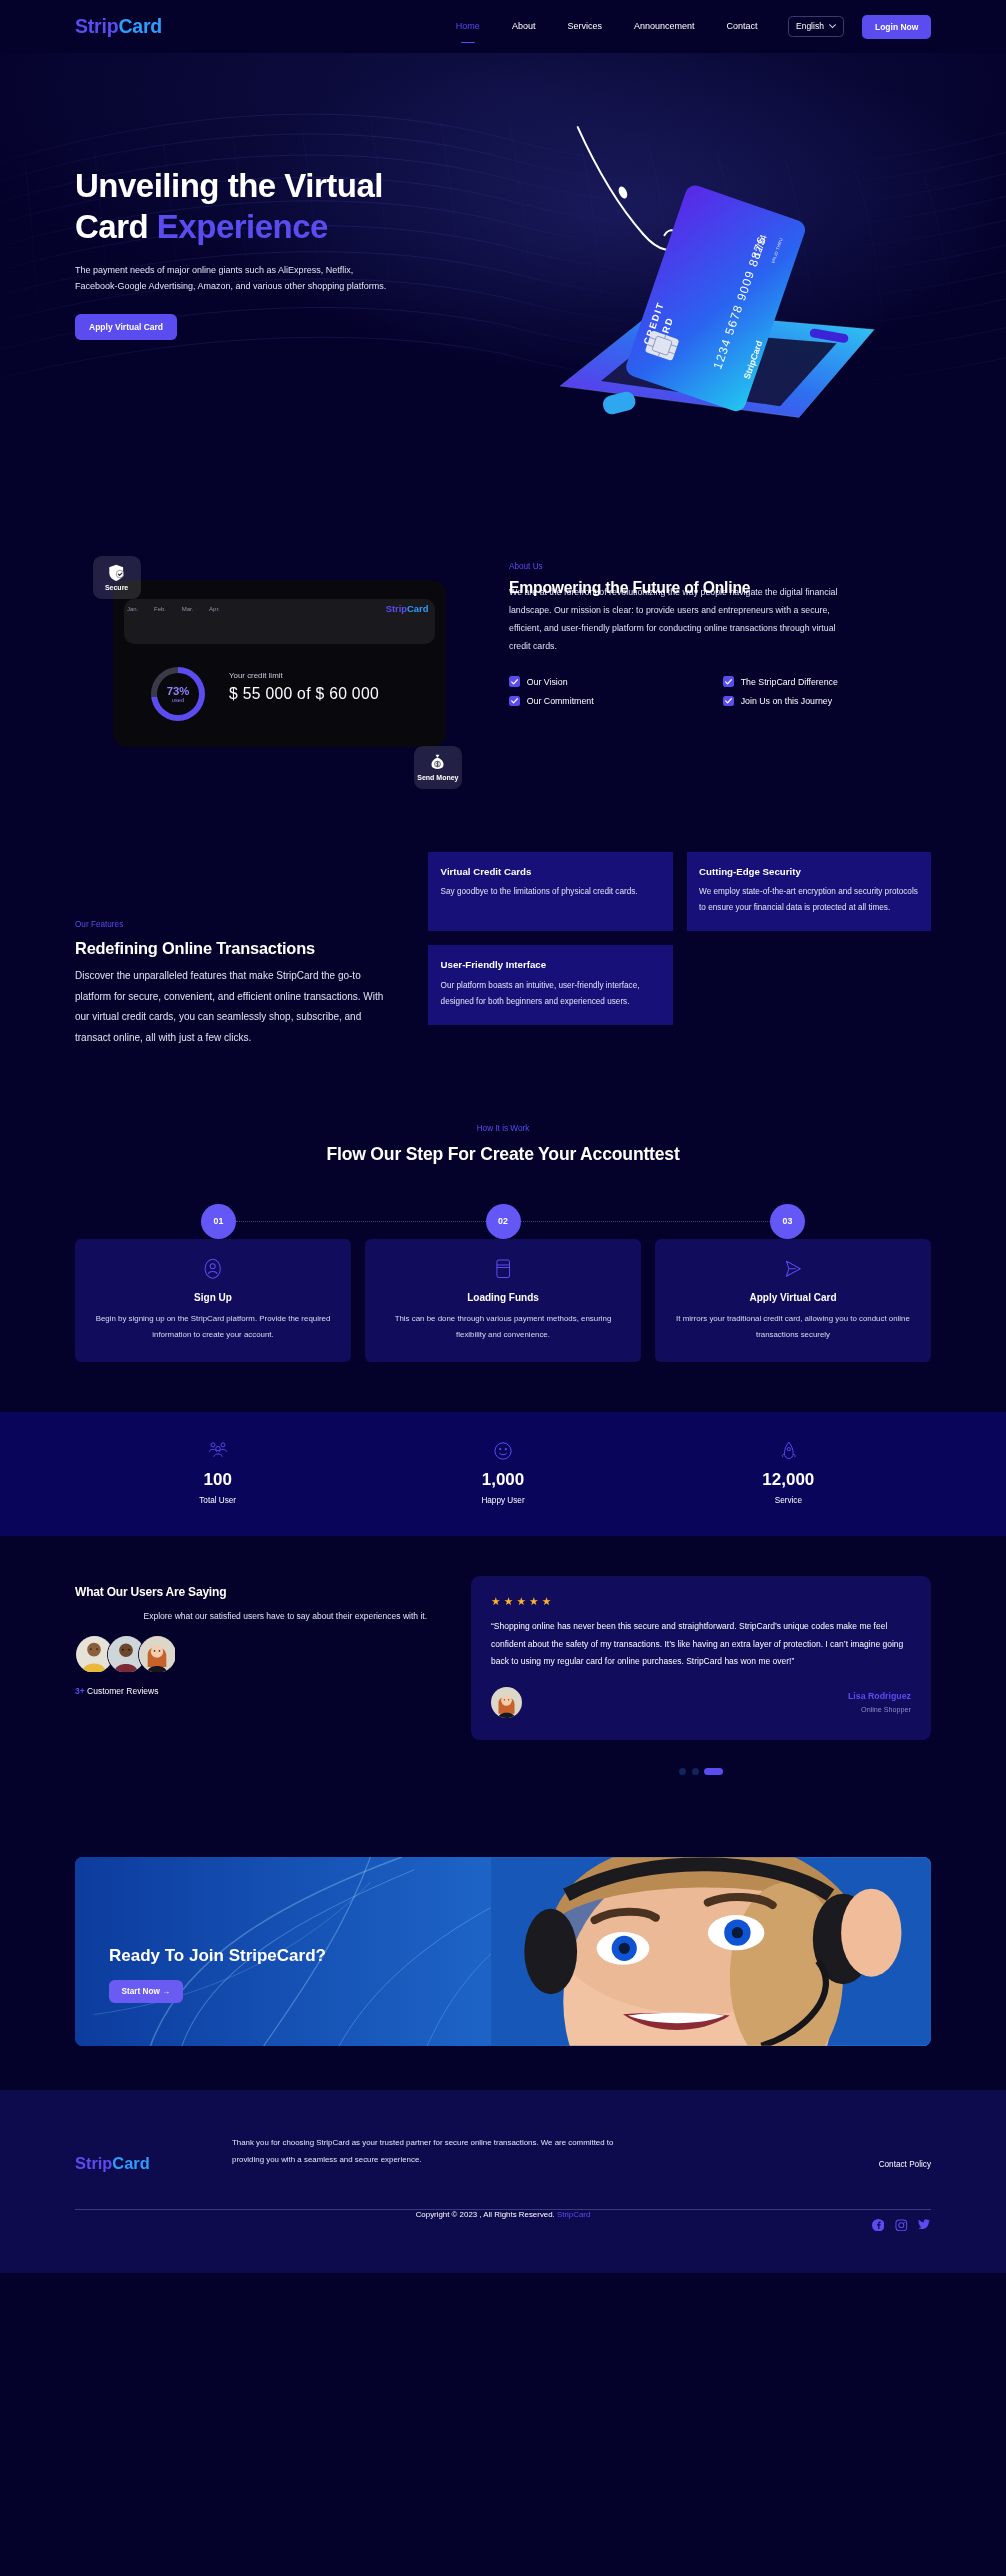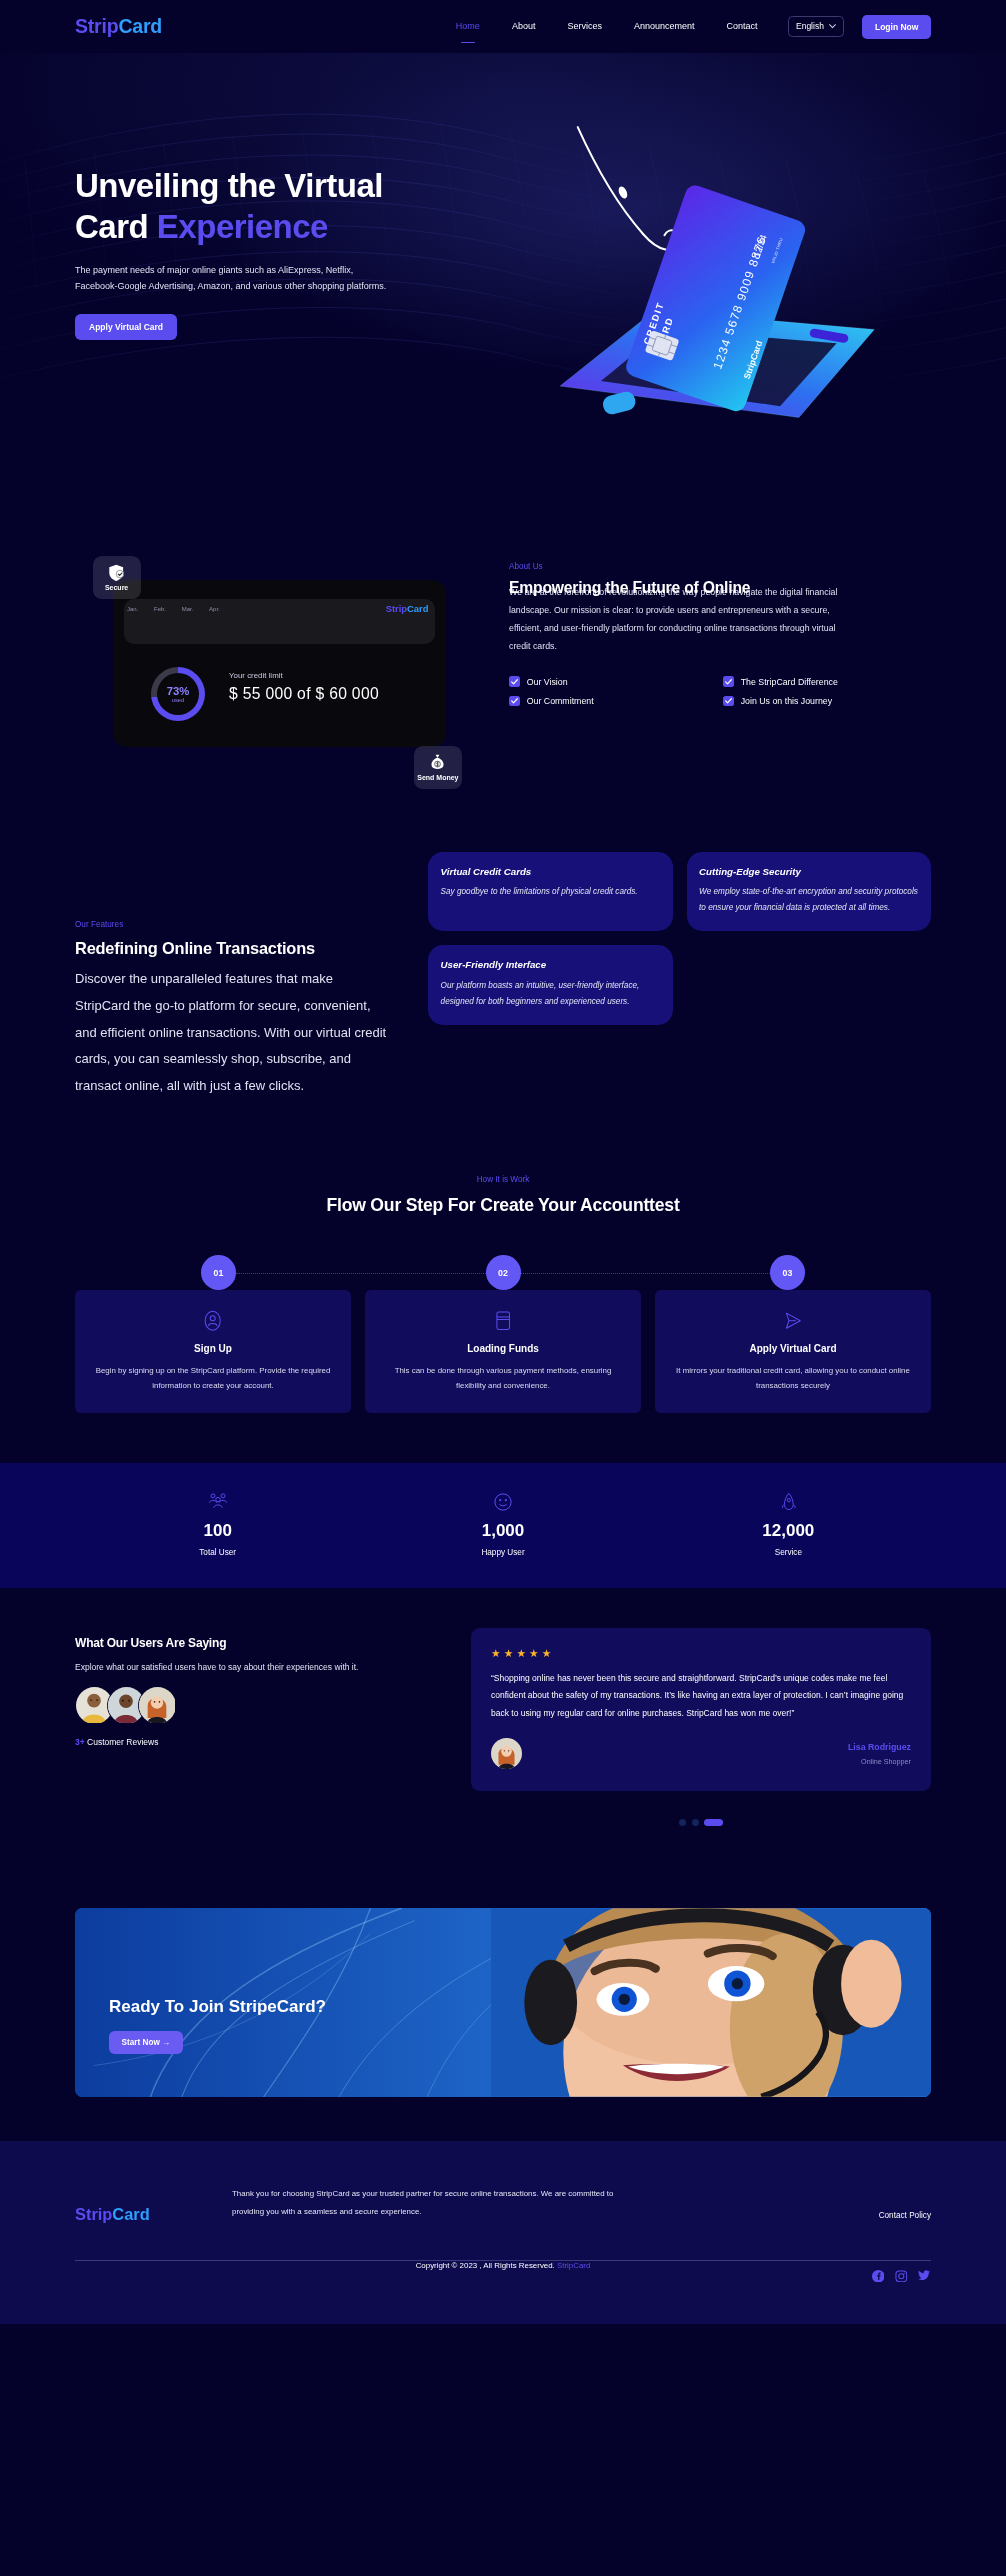--- a/index.html
+++ b/index.html
@@ -196,27 +196,26 @@
   .chk-box {
     width: 10.7px; height: 10.7px; border-radius: 2.5px; background: #5b4cf0;
     display: flex; align-items: center; justify-content: center; flex: none;
   }
   .chk-box svg { display: block; }
 
   
   .features { padding: 12.6px 75px 69px; display: flex; gap: 39px; }
   .feat-left { width: 314px; flex: none; padding-top: 68px; }
   .feat-h { font-size: 16.4px; font-weight: 700; margin-top: 10px; letter-spacing: -0.2px; }
-  .feat-p { font-size: 13px; line-height: 2.05; color: #e1e2f2; margin-top: 8.8px; }
+  .feat-p { font-size: 10px; line-height: 2.05; color: #e1e2f2; margin-top: 8.8px; }
   .feat-grid { flex: 1; display: grid; grid-template-columns: 1fr 1fr; gap: 14px; align-content: start; }
   .feat-card {
     background: #161078;
-    border-radius: 15px;
+    border-radius: 1px;
     padding: 14px 12.6px 15px;
-    font-style: italic;
   }
   .feat-title { font-size: 9.7px; font-weight: 700; }
   .feat-desc { margin-top: 7.5px; font-size: 8.2px; line-height: 1.95; color: #e4e5f5; }
 
   
   .how { padding: 6.3px 75px 50px; text-align: center; }
   .how-eyebrow { color: #5b4cf0; font-size: 8.2px; }
   .how-h { margin-top: 11.3px; font-size: 17.6px; font-weight: 700; letter-spacing: -0.2px; }
   .steps-rail {
     margin: 39px auto 0;
@@ -254,21 +253,21 @@
     text-align: center;
   }
   .stat-ico { height: 21.4px; display: flex; align-items: center; justify-content: center; }
   .stat-num { margin-top: 8.8px; font-size: 17px; font-weight: 700; letter-spacing: 0px; }
   .stat-lbl { margin-top: 6.3px; font-size: 8.2px; color: #ffffff; }
 
   
   .testi { padding: 40px 75px 25px; display: flex; gap: 44px; }
   .testi-left { width: 352px; flex: none; padding-top: 8.8px; }
   .testi-h { font-size: 12px; font-weight: 700; letter-spacing: -0.2px; }
-  .testi-sub { margin-top: 11.3px; font-size: 8.5px; color: #e3e4f4; }
+  .testi-sub { margin-top: 11.3px; font-size: 8.5px; color: #e3e4f4; text-align: right; }
   .avatars { margin-top: 14px; display: flex; }
   .avatar {
     width: 39px; height: 39px; border-radius: 50%;
     margin-right: -7.5px; overflow: hidden; flex: none;
     border: 1.3px solid #04022b;
   }
   .reviews-line { margin-top: 12.6px; font-size: 8.5px; }
   .reviews-line .count { color: #5b4cf0; font-weight: 600; }
   .testi-card {
     flex: 1;

